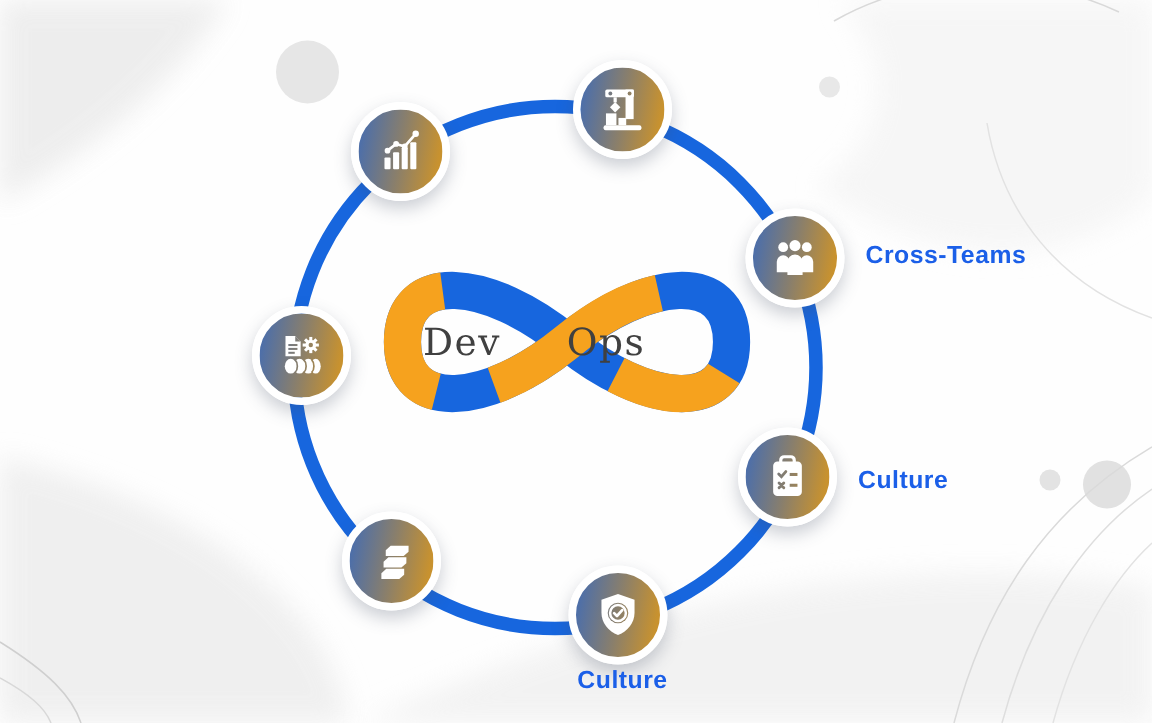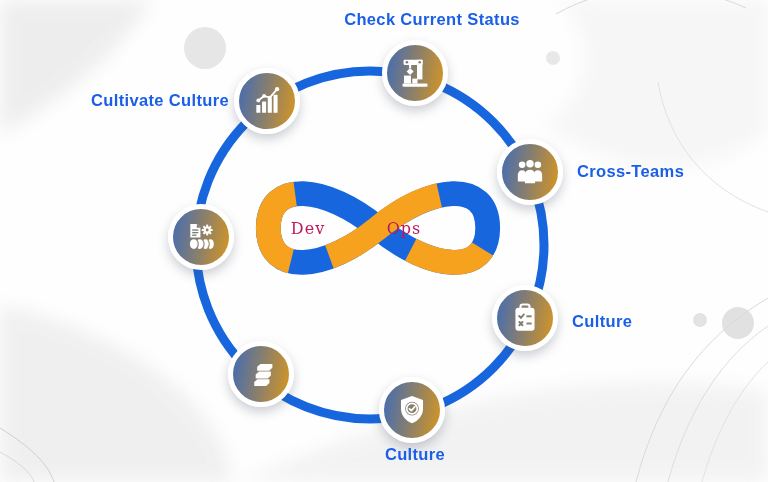--- a/index.html
+++ b/index.html
@@ -21,22 +21,22 @@
   .glyph{width:36px;height:36px;}
   
   .label{
     position:absolute;z-index:6;transform:translate(-50%,-50%);
     font-weight:700;font-size:16.5px;letter-spacing:.35px;
     color:#1B5FE8;white-space:nowrap;
   }
   .label.left-align{transform:translate(0,-50%);}
   .devops-word{
     position:absolute;z-index:4;transform:translate(-50%,-50%);
-    font-family:"DejaVu Serif",serif;font-size:16px;letter-spacing:1px;
-    color:#be185d;white-space:nowrap;
+    font-family:"DejaVu Serif",serif;font-size:25px;letter-spacing:1px;
+    color:#404040;white-space:nowrap;
   }
   #infinity-wrap{position:absolute;left:254px;top:166px;width:248px;height:124px;z-index:3;}
 </style>
 </head>
 <body>
 
 <div id="stage">
 
   <svg class="layer" width="768" height="482">
     <defs>
@@ -206,19 +206,17 @@
         <g fill="#fff">
           <circle cx="8.3" cy="15.5" r="1.7"></circle>
           <circle cx="13.4" cy="11.5" r="1.7"></circle>
           <circle cx="18.5" cy="13" r="1.7"></circle>
           <circle cx="25" cy="5.5" r="1.9"></circle>
         </g>
       </svg>
     </div>
   </div>
 
-  <div class="label" style="left:432px;top:19px">Check Current Status</div>
   <div class="label left-align" style="left:577px;top:171px">Cross-Teams</div>
   <div class="label left-align" style="left:572px;top:321px">Culture</div>
   <div class="label" style="left:415px;top:454px">Culture</div>
-  <div class="label" style="left:160px;top:100px">Cultivate Culture</div>
 
 </div>
 
 </body></html>

